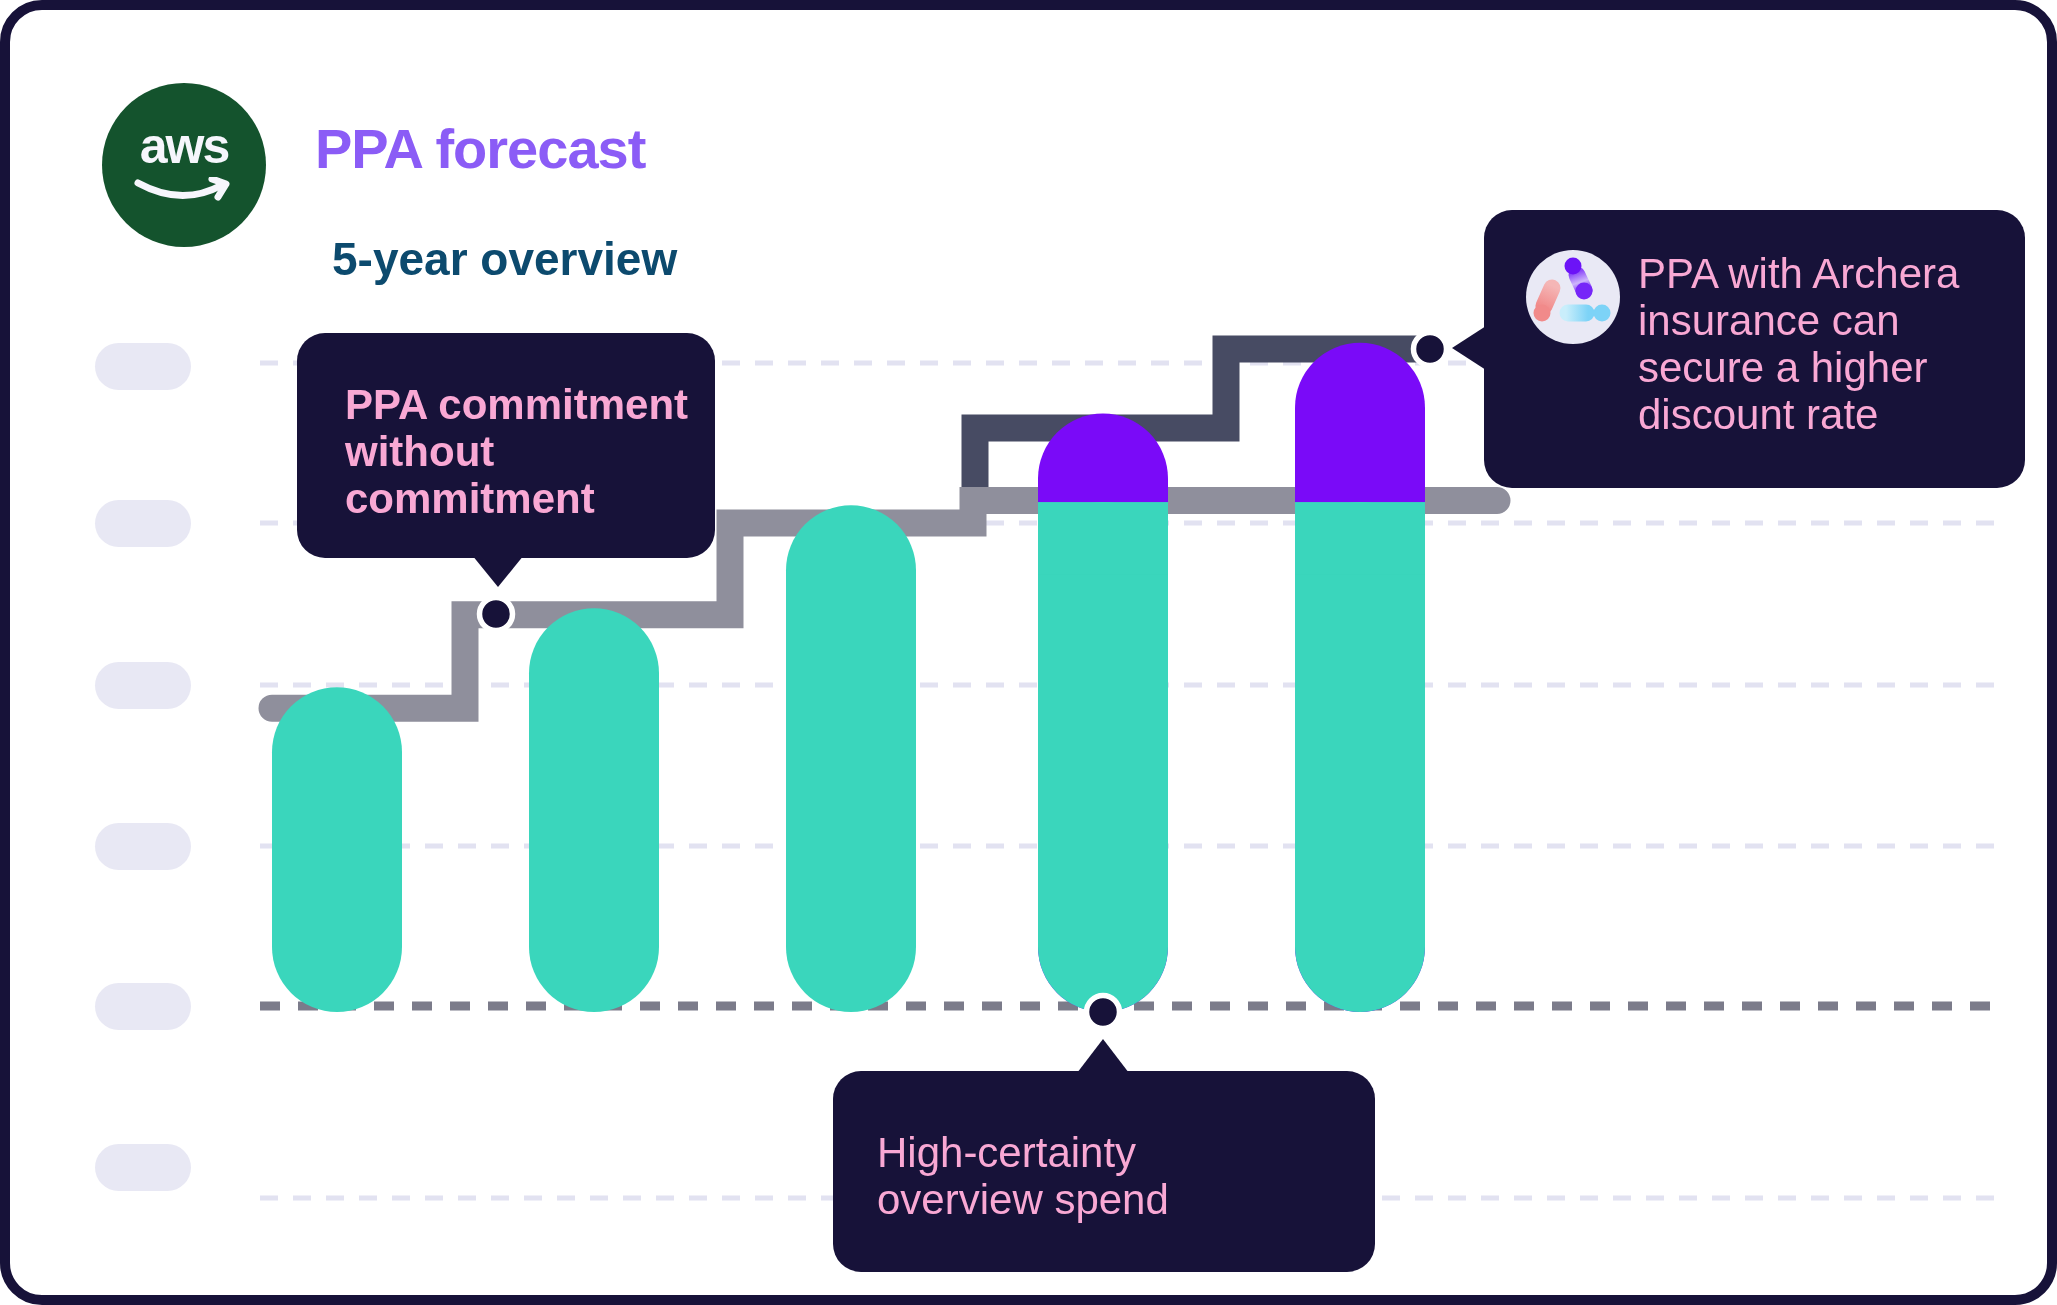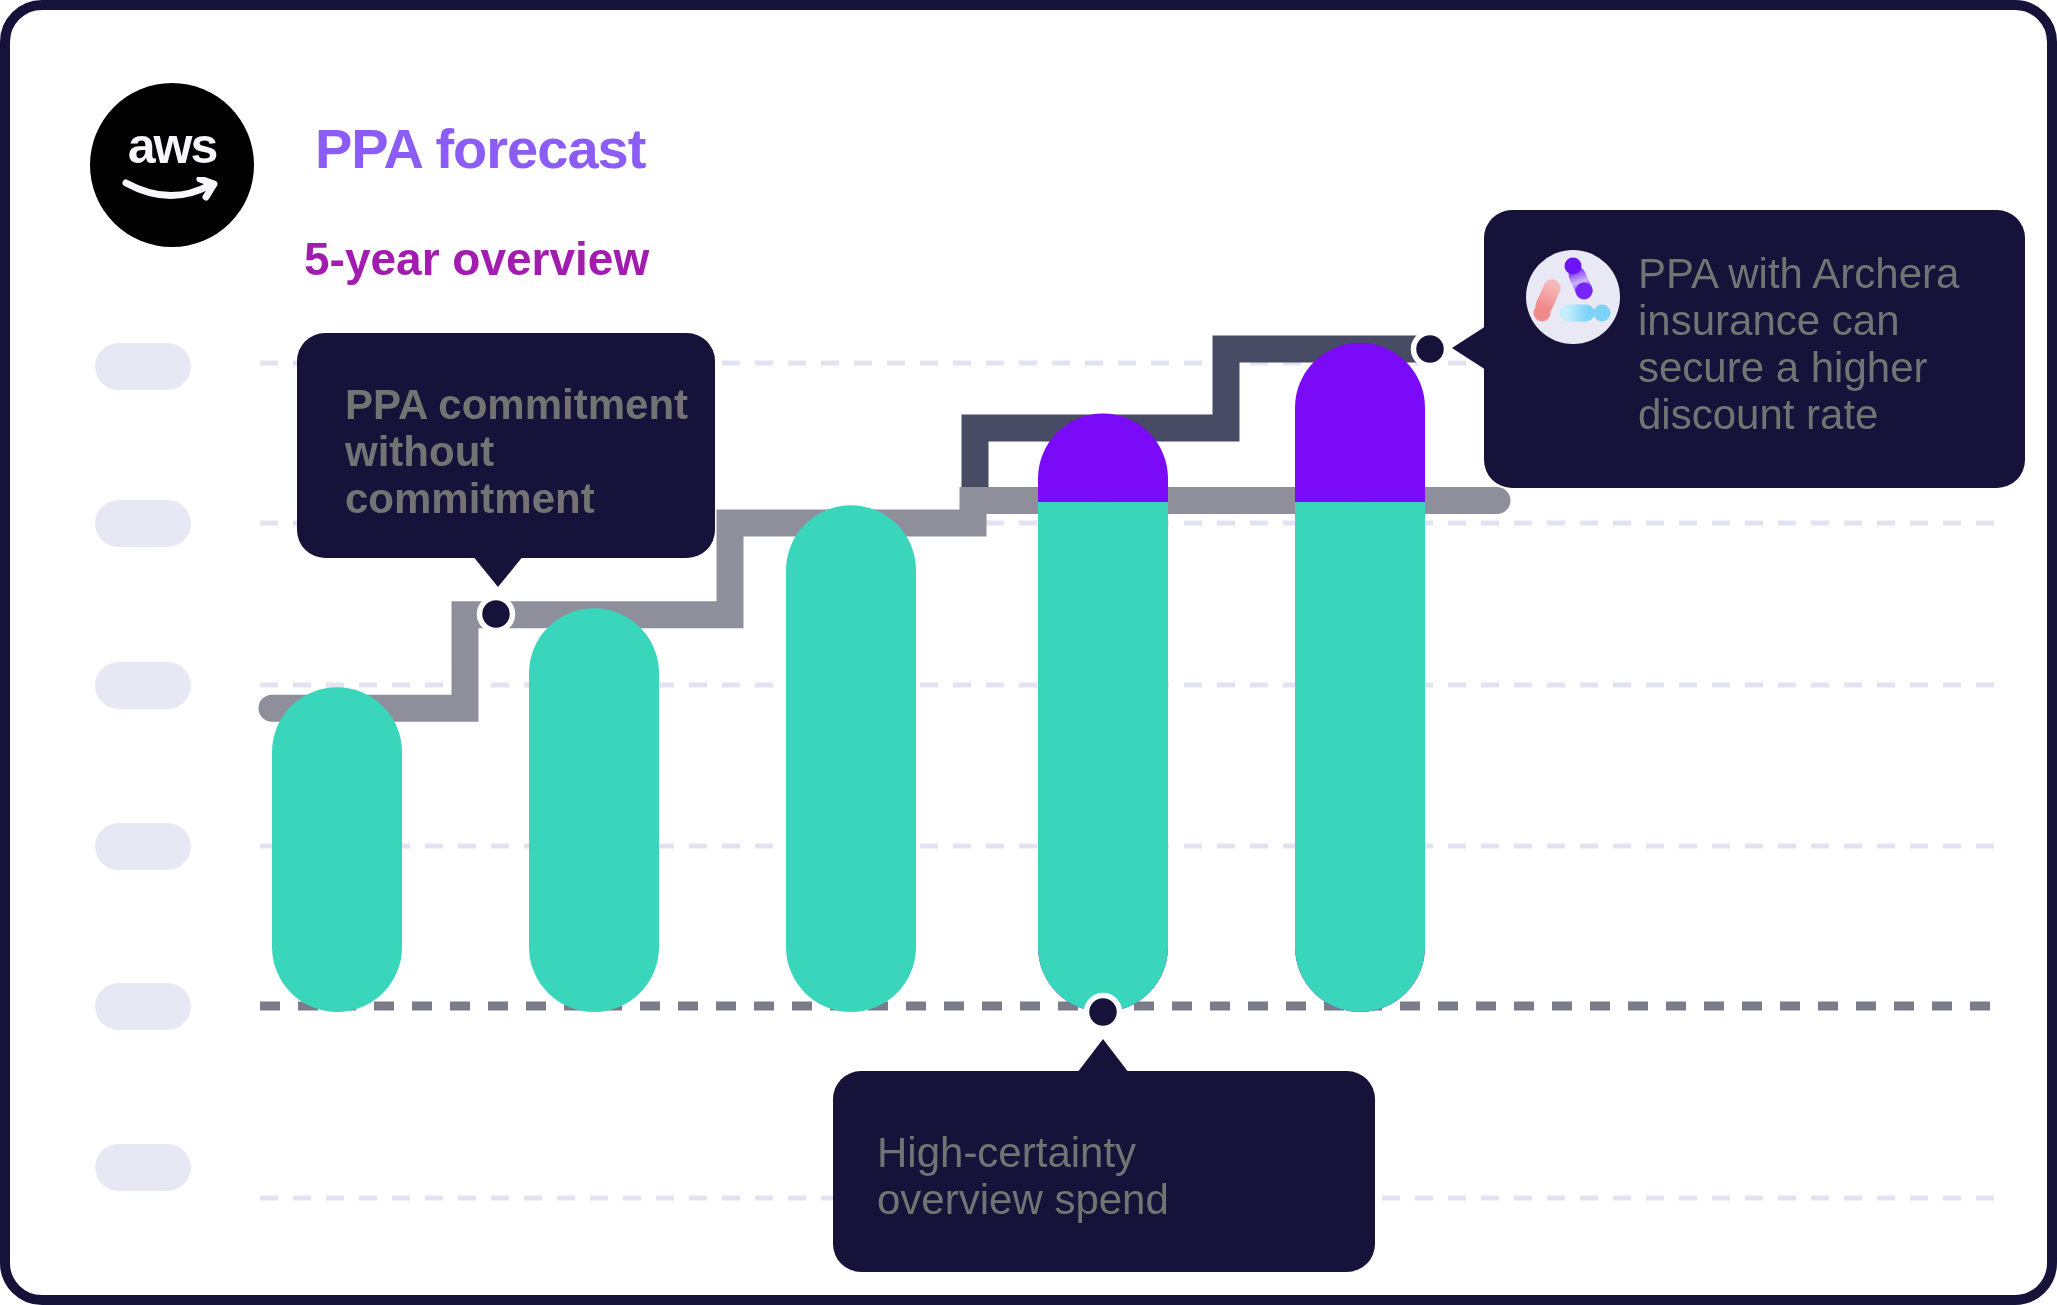--- a/index.html
+++ b/index.html
@@ -1,29 +1,29 @@
 <!DOCTYPE html>
 <html><head>
 <meta charset="utf-8">
 <style>
   html,body{margin:0;padding:0;background:#ffffff;font-family:"Liberation Sans",sans-serif;}
   .stage{position:relative;width:2057px;height:1305px;box-sizing:border-box;background:#ffffff;
          border:10px solid #171239;border-radius:42px;overflow:hidden;}
   #chart-svg{position:absolute;left:0;top:0;width:2037px;height:1285px;}
   
-  .logo{position:absolute;left:80px;top:73px;width:164px;height:164px;border-radius:50%;background:#000000;}
+  .logo{position:absolute;left:92px;top:73px;width:164px;height:164px;border-radius:50%;background:#14532d;}
   .logo .aws-text{position:absolute;left:0;right:0;top:34px;text-align:center;
                   font-size:50px;font-weight:700;letter-spacing:-2px;color:#f6f6fc;}
   .logo svg{position:absolute;left:28px;top:94px;}
   .title{position:absolute;left:305px;top:106px;font-size:56px;font-weight:700;color:#8b5cf6;letter-spacing:-1px;}
-  .subtitle{position:absolute;left:294px;top:222px;font-size:46px;font-weight:700;color:#a21caf;}
+  .subtitle{position:absolute;left:322px;top:222px;font-size:46px;font-weight:700;color:#0c4a6e;}
   
   .pill{position:absolute;left:85px;width:96px;height:47px;border-radius:24px;background:#E8E8F4;}
   
-  .callout{position:absolute;background:#171239;color:#737373;border-radius:28px;
+  .callout{position:absolute;background:#171239;color:#f9a8d4;border-radius:28px;
            font-size:42px;line-height:47px;font-weight:400;box-sizing:border-box;}
   #co-without{left:287px;top:323px;width:418px;height:225px;padding:48px 0 0 48px;font-weight:bold;}
   #co-with{left:1474px;top:200px;width:541px;height:278px;}
   #co-with .txt{position:absolute;left:154px;top:40px;}
   #co-with .icon{position:absolute;left:42px;top:40px;width:94px;height:94px;}
   #co-committed{left:823px;top:1061px;width:542px;height:201px;padding:58px 0 0 44px;}
   .ptr{position:absolute;width:0;height:0;}
   #ptr-down{left:462px;top:545px;border-left:26px solid transparent;border-right:26px solid transparent;border-top:32px solid #171239;}
   #ptr-left{left:1442px;top:316px;border-top:22px solid transparent;border-bottom:22px solid transparent;border-right:34px solid #171239;}
   #ptr-up{left:1067px;top:1029px;border-left:26px solid transparent;border-right:26px solid transparent;border-bottom:34px solid #171239;}

